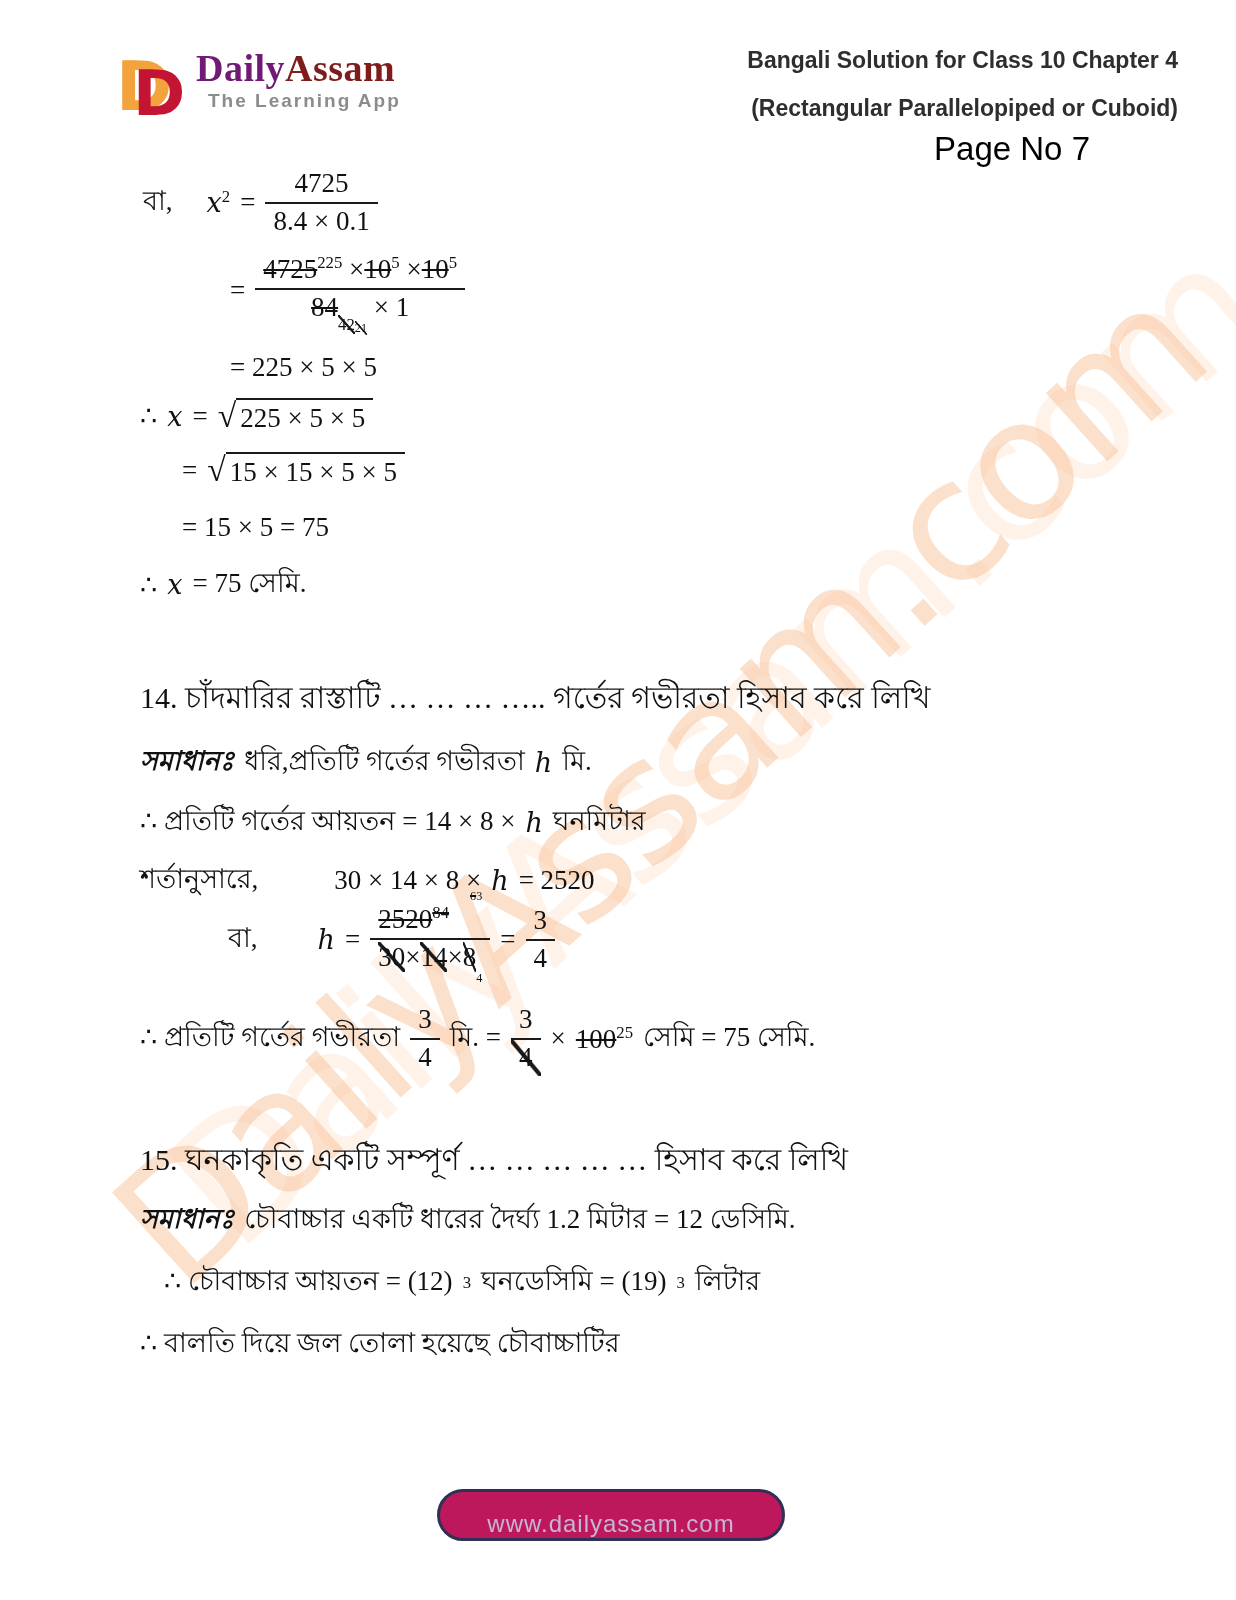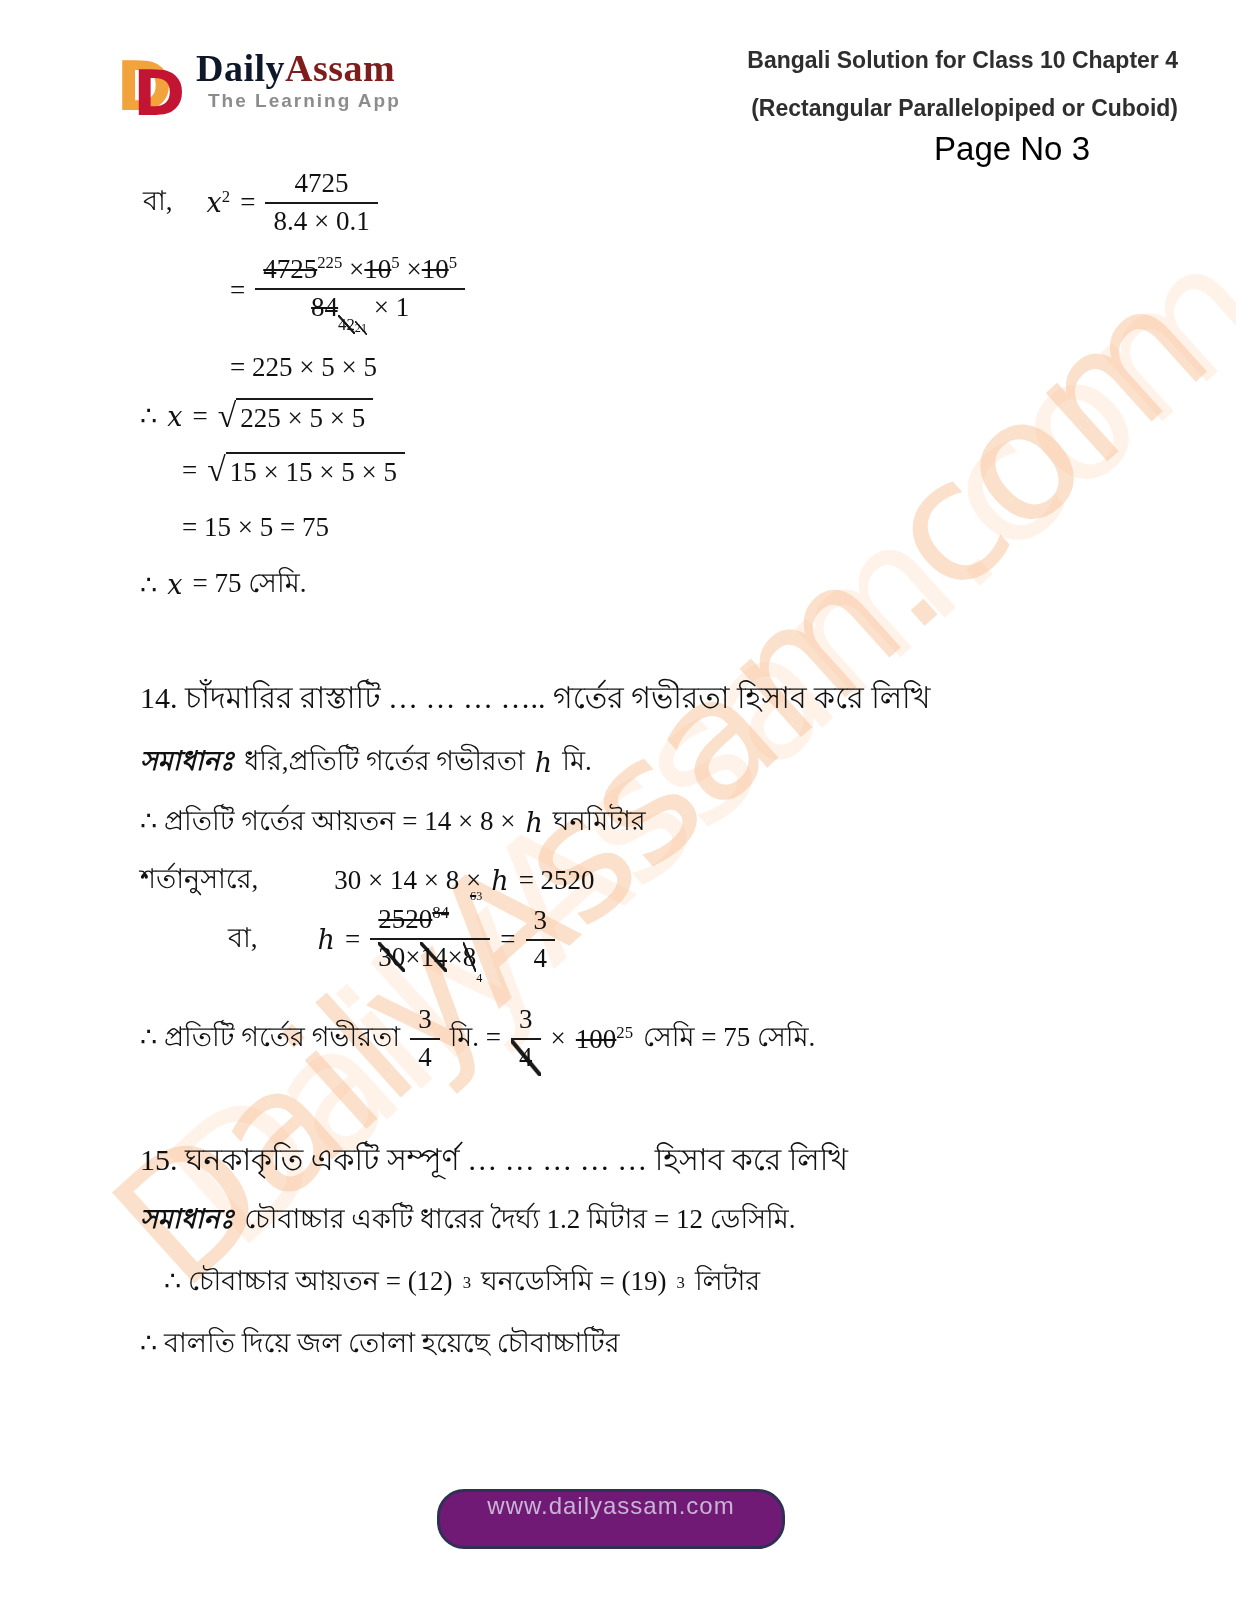--- a/index.html
+++ b/index.html
@@ -24,21 +24,21 @@
     font-family:"DejaVu Sans","Liberation Sans",sans-serif;
     font-size:168px; white-space:nowrap;
     color:rgba(252,226,206,0.45); z-index:0; text-align:center; line-height:200px;
     pointer-events:none;
   }
   .content { position:absolute; inset:0; z-index:1; }
   
   .logo-wrap { position:absolute; left:116px; top:48px; display:flex; align-items:flex-start; }
   .logo-text { margin-left:8px; }
   .brand { font-family:"Liberation Serif",serif; font-weight:bold; font-size:38px; line-height:40px; letter-spacing:0.5px; }
-  .brand .daily { color:#0f172a; }
+  .brand .daily { color:#701a75; }
   .brand .assam { color:#7f1d1d; }
   .tagline { font-family:"Liberation Sans","DejaVu Sans",sans-serif; font-weight:bold;
              font-size:19px; color:#8C8C8C; letter-spacing:2px; margin-top:2px; margin-left:12px; }
   .doc-title { position:absolute; right:58px; top:36px; text-align:right;
                font-family:"Liberation Sans","DejaVu Sans",sans-serif; font-weight:600;
                font-size:23px; color:#2e2e2e; line-height:48px; }
   .page-no { position:absolute; right:146px; top:130px;
              font-family:"Liberation Sans","DejaVu Sans",sans-serif; font-weight:500;
              font-size:33px; color:#000; }
   
@@ -57,23 +57,23 @@
   .sp2 { font-size:45%; vertical-align:top; position:relative; top:-1.15em;margin-left:21px; }
   .sb  { font-size:62%; vertical-align:sub; position:relative; top:0.45em; }
   .sb2 { font-size:45%; vertical-align:sub; position:relative; top:0.85em; }
   .sqrt { display:inline-flex; align-items:flex-start; }
   .sqrt .sgn { font-size:1.25em; line-height:1; padding-top:1px; }
   .sqrt .bd  { border-top:2.5px solid #1a1a1a; padding:3px 8px 0 4px; }
   .gap56 { display:inline-block; width:56px; }
   .gap40 { display:inline-block; width:40px; }
   .gap14 { display:inline-block; width:14px; }
   
-  .footer-pill { position:absolute; left:437px; top:1489px; width:348px; height:60px;
-                 background:#701a75; border:3px solid #303057; border-radius:27px;
-                 display:flex; align-items:flex-start; justify-content:center; cursor:pointer; }
+  .footer-pill { position:absolute; left:437px; top:1489px; width:348px; height:52px;
+                 background:#be185d; border:3px solid #303057; border-radius:27px;
+                 display:flex; align-items:flex-end; justify-content:center; cursor:pointer; }
   .footer-pill span { font-family:"Liberation Sans","DejaVu Sans",sans-serif;
                       font-size:24px; color:#C9B4D6; letter-spacing:1px; }
 </style>
 </head>
 <body>
 
 <div class="layer">
 
   <div class="watermark-echo">DailyAssam.com</div>
   <div class="watermark">DailyAssam.com</div>
@@ -88,21 +88,21 @@
       <div class="logo-text">
         <div class="brand"><span class="daily">Daily</span><span class="assam">Assam</span></div>
         <div class="tagline">The Learning App</div>
       </div>
     </div>
 
     <div class="doc-title">
       <div>Bangali Solution for Class 10 Chapter 4</div>
       <div>(Rectangular Parallelopiped or Cuboid)</div>
     </div>
-    <div class="page-no">Page No 3</div>
+    <div class="page-no">Page No 7</div>
 
     <div class="row" style="left:143px; top:166px;">
       <span class="bn">বা,</span>
       <span class="gap14"></span>
       <span><span class="it">x</span><sup class="sp">2</sup></span>
       <span>=</span>
       <span class="frac">
         <span class="num">4725</span>
         <span class="den">8.4 × 0.1</span>
       </span>

